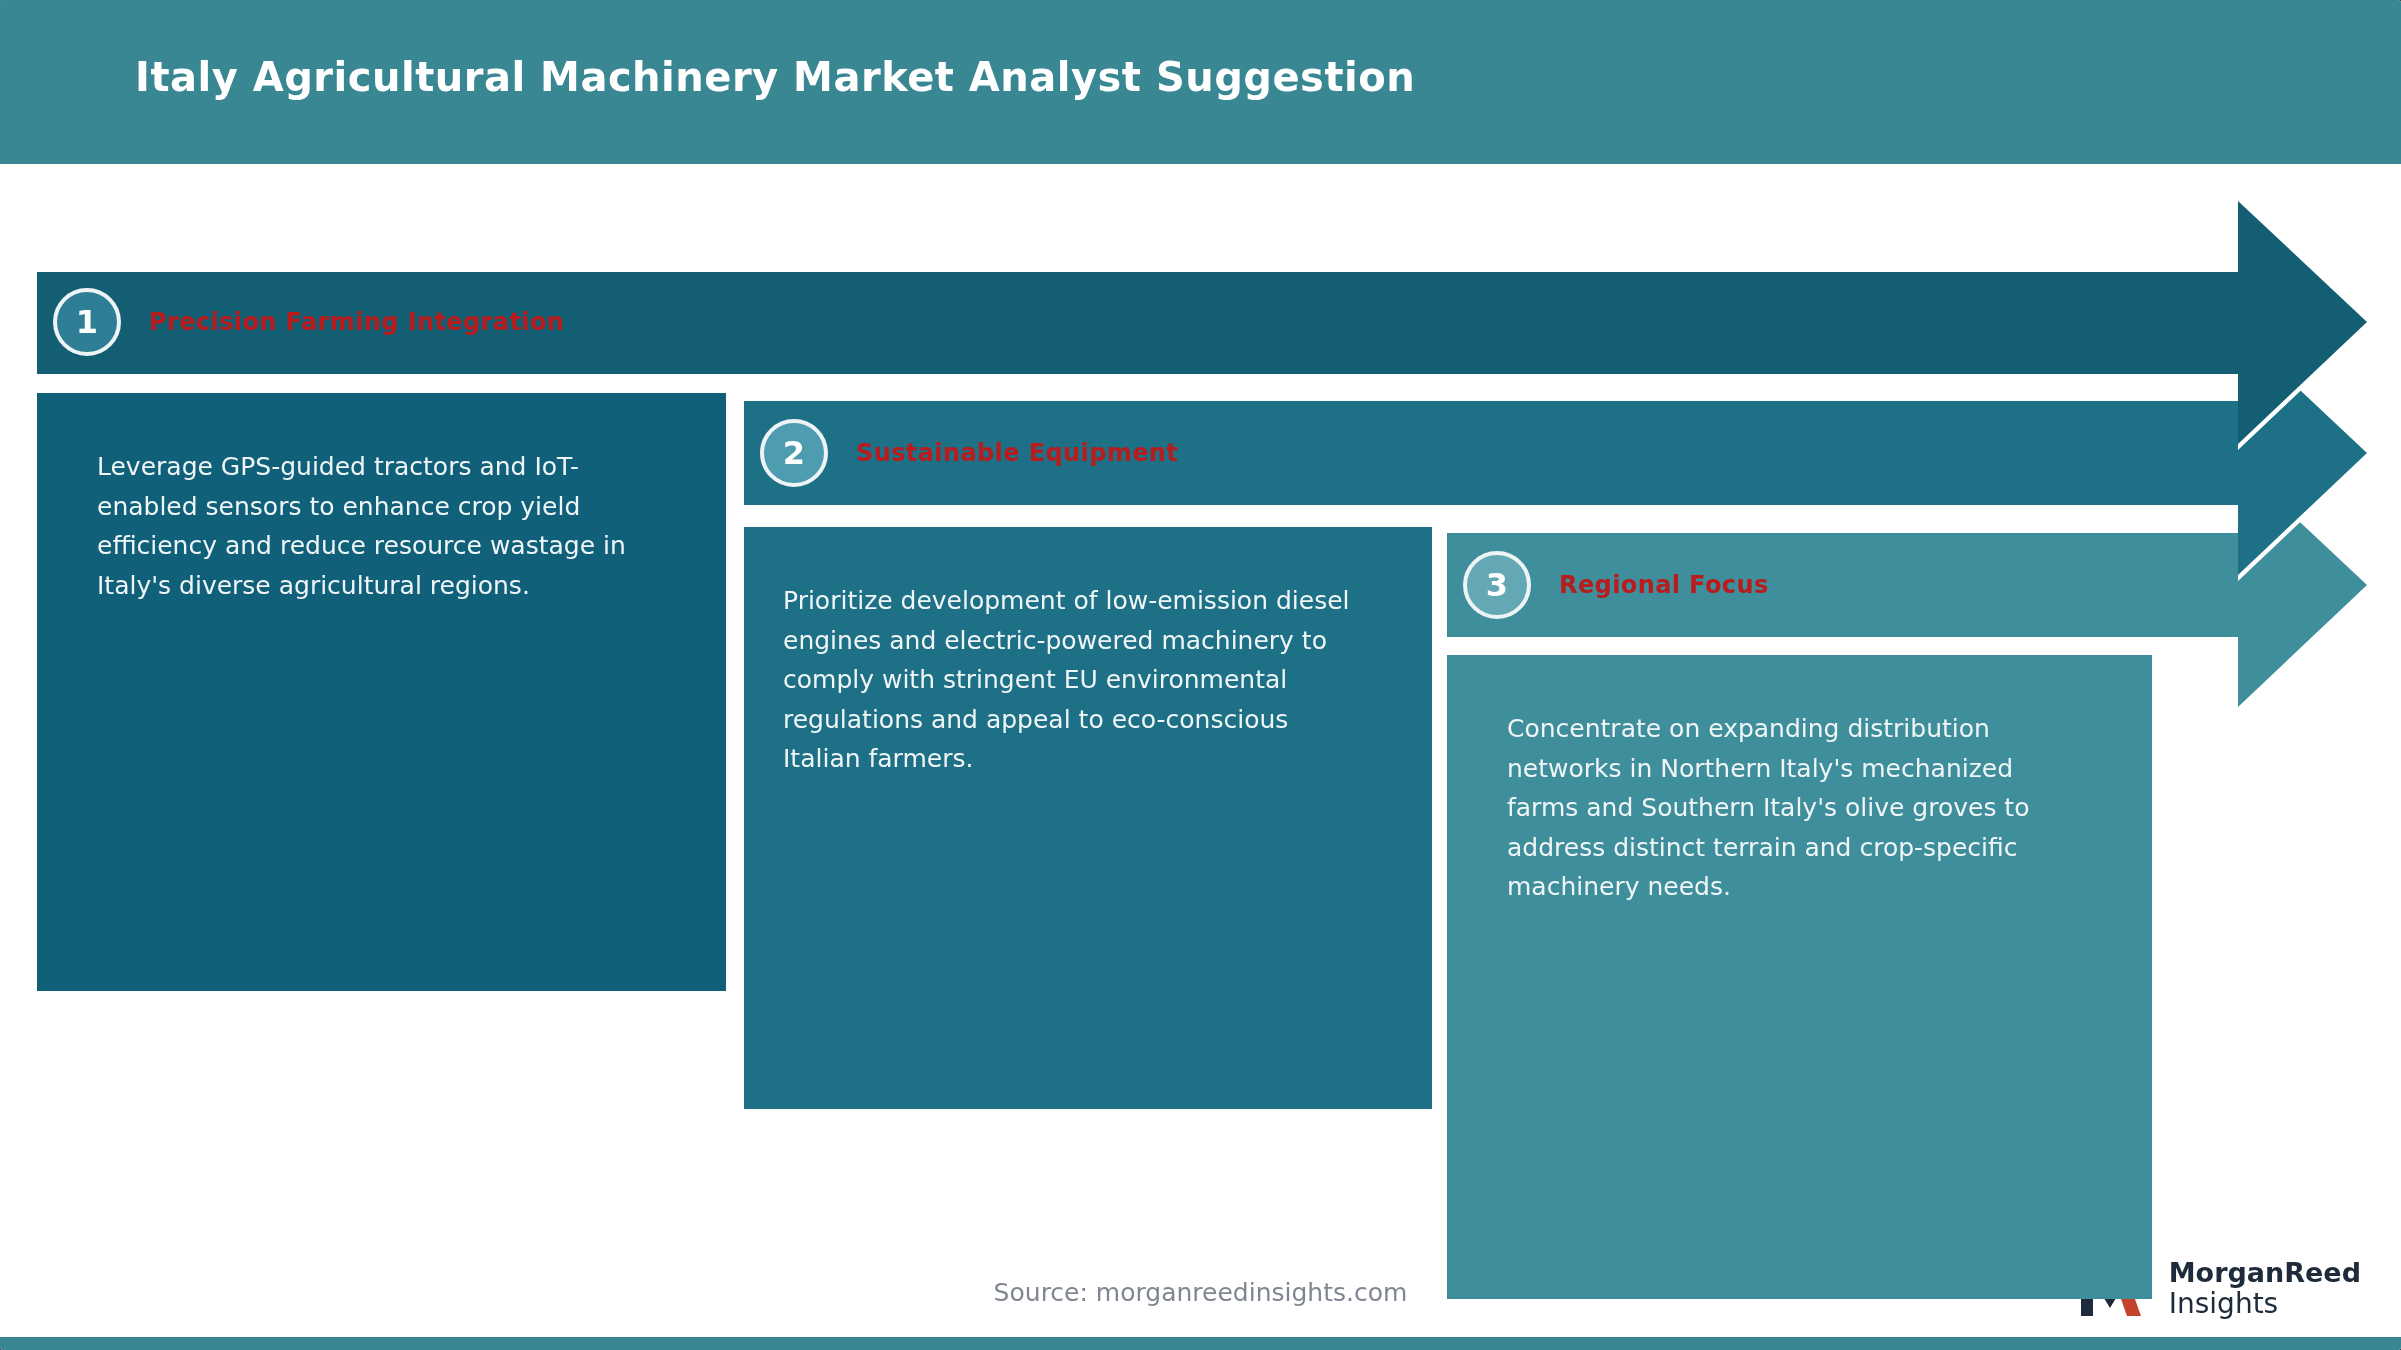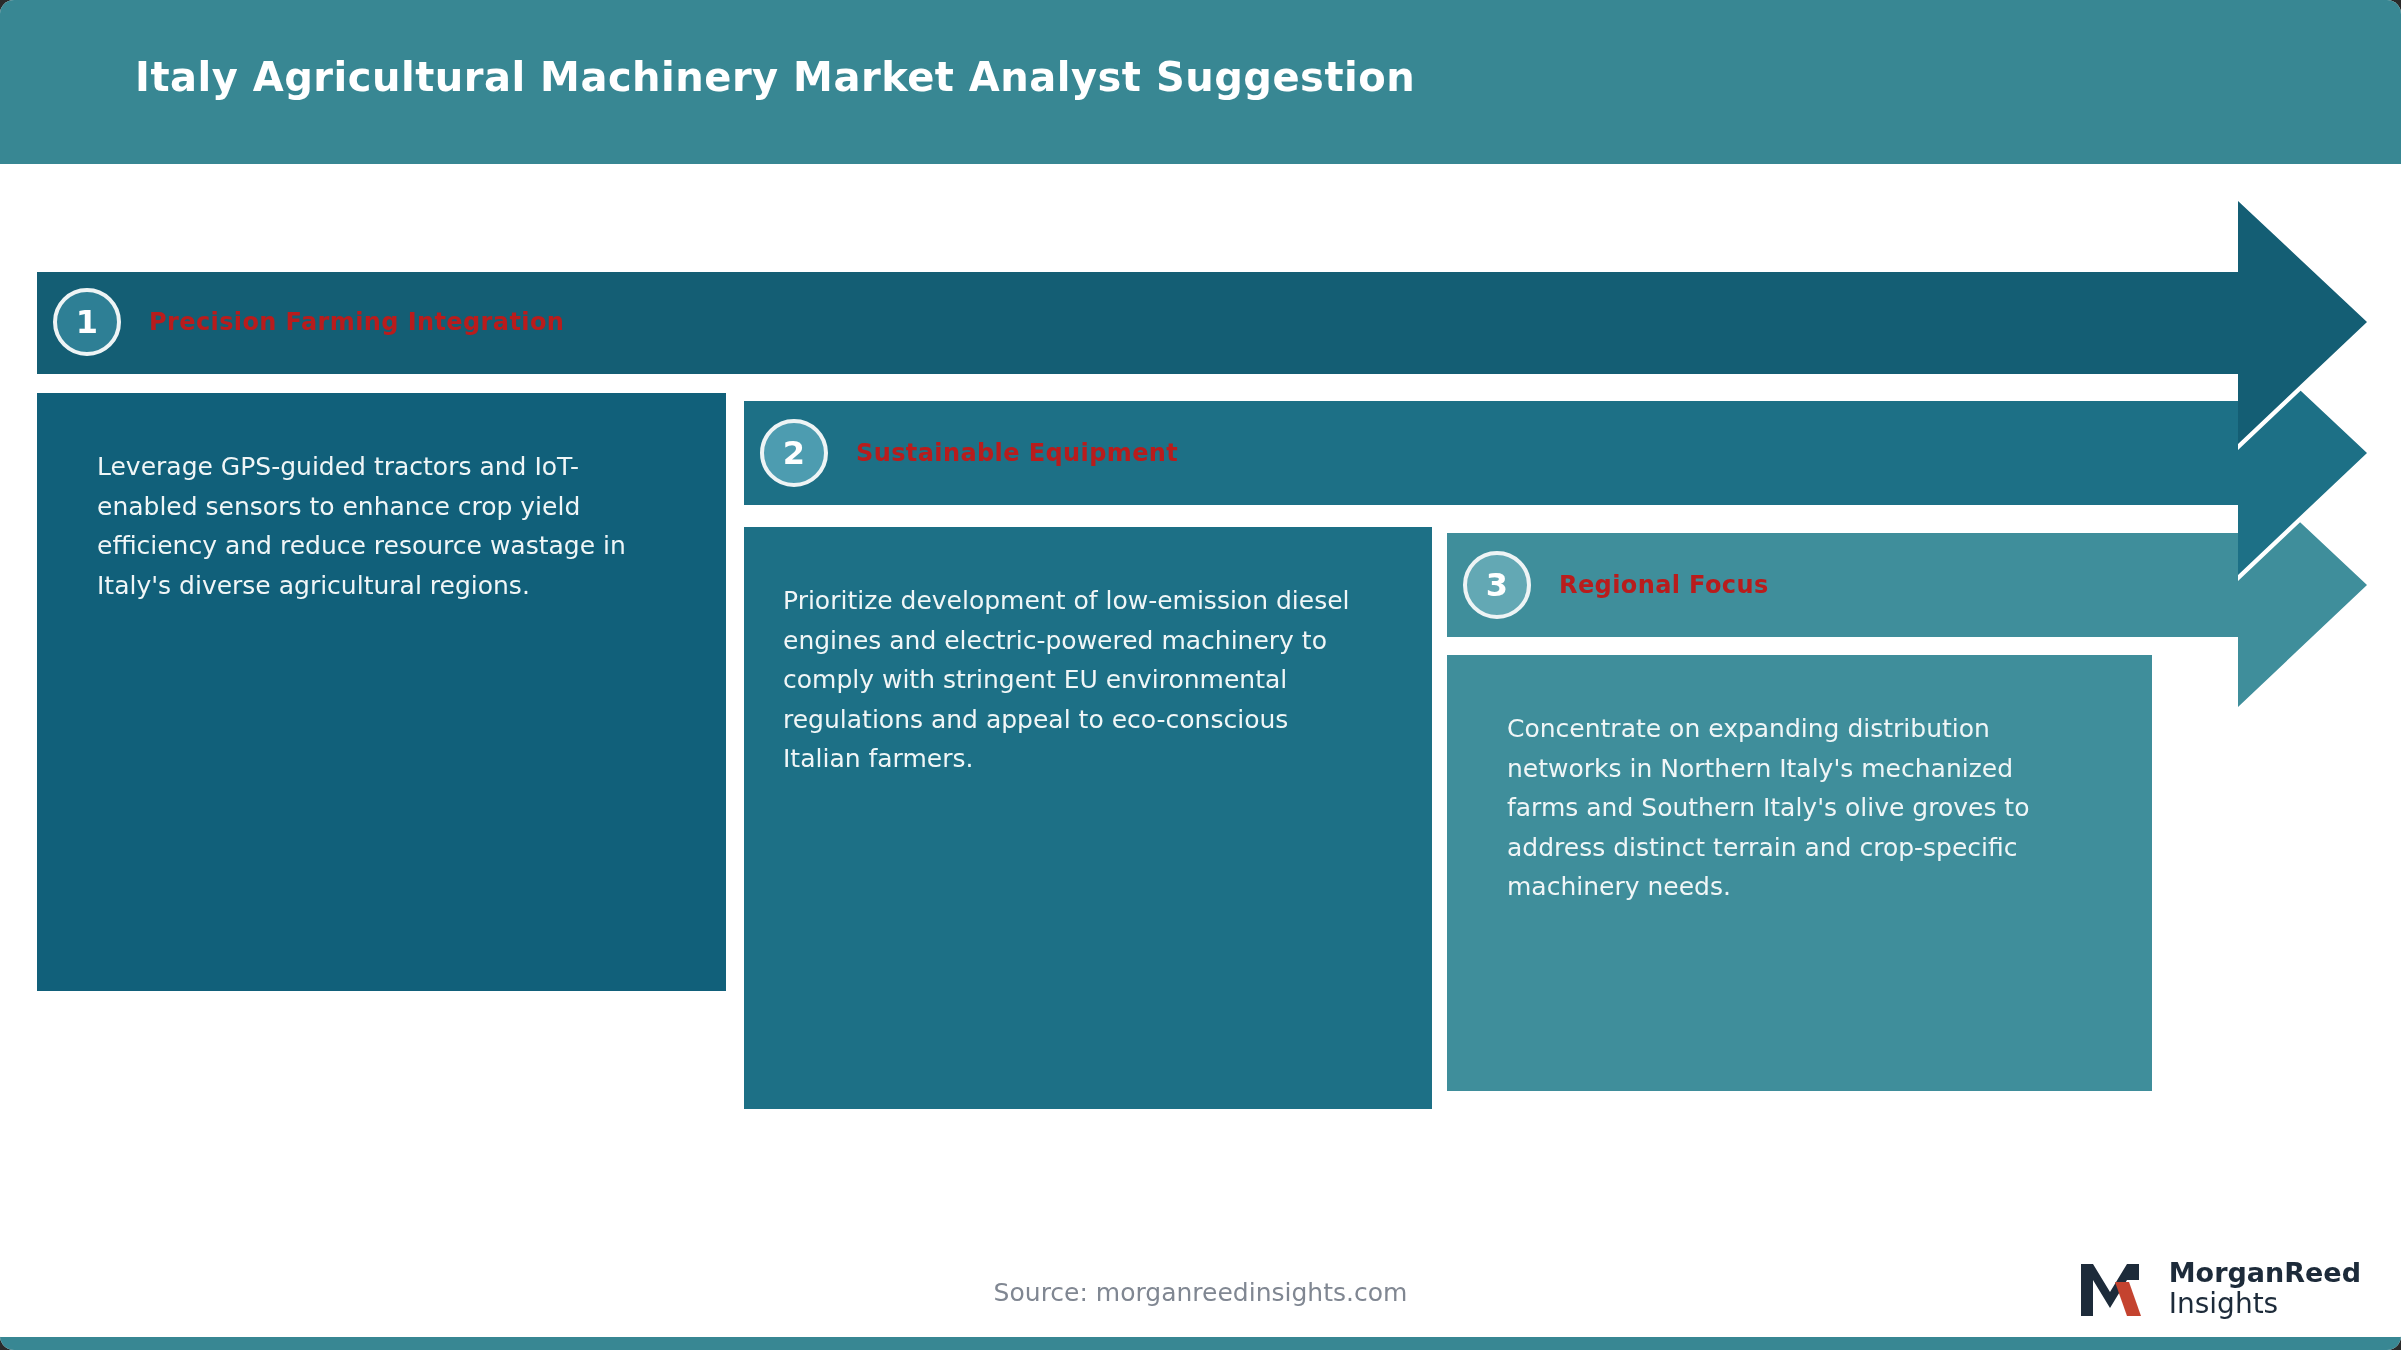--- a/index.html
+++ b/index.html
@@ -6,21 +6,21 @@
     margin: 0;
     padding: 0;
     background: #2a2a2a;
     font-family: "DejaVu Sans", "Liberation Sans", sans-serif;
   }
   .page {
     position: relative;
     width: 2401px;
     height: 1350px;
     background: #ffffff;
-    border-radius: 14px;
+    border-radius: 3px;
     overflow: hidden;
   }
   
   .topbar {
     position: absolute;
     left: 0; top: 0;
     width: 100%;
     height: 164px;
     background: #388793;
     display: flex;
@@ -102,21 +102,21 @@
     padding: 54px 60px;
   }
   .box p {
     margin: 0;
     font-size: 25px;
     line-height: 1.58;
     color: #f0f6f7;
   }
   .box1 { left: 37px;   top: 393px; width: 689px; height: 598px; background: #11607A; }
   .box2 { left: 744px;  top: 527px; width: 688px; height: 582px; background: #1D7086; padding-left: 39px; }
-  .box3 { left: 1447px; top: 655px; width: 705px; height: 436px; background: #3F8E9B; }
+  .box3 { left: 1447px; top: 655px; width: 705px; height: 644px; background: #3F8E9B; }
 
   
   .source {
     position: absolute;
     left: 50%;
     top: 1278px;
     transform: translateX(-50%);
     font-size: 25px;
     color: #808792;
   }

